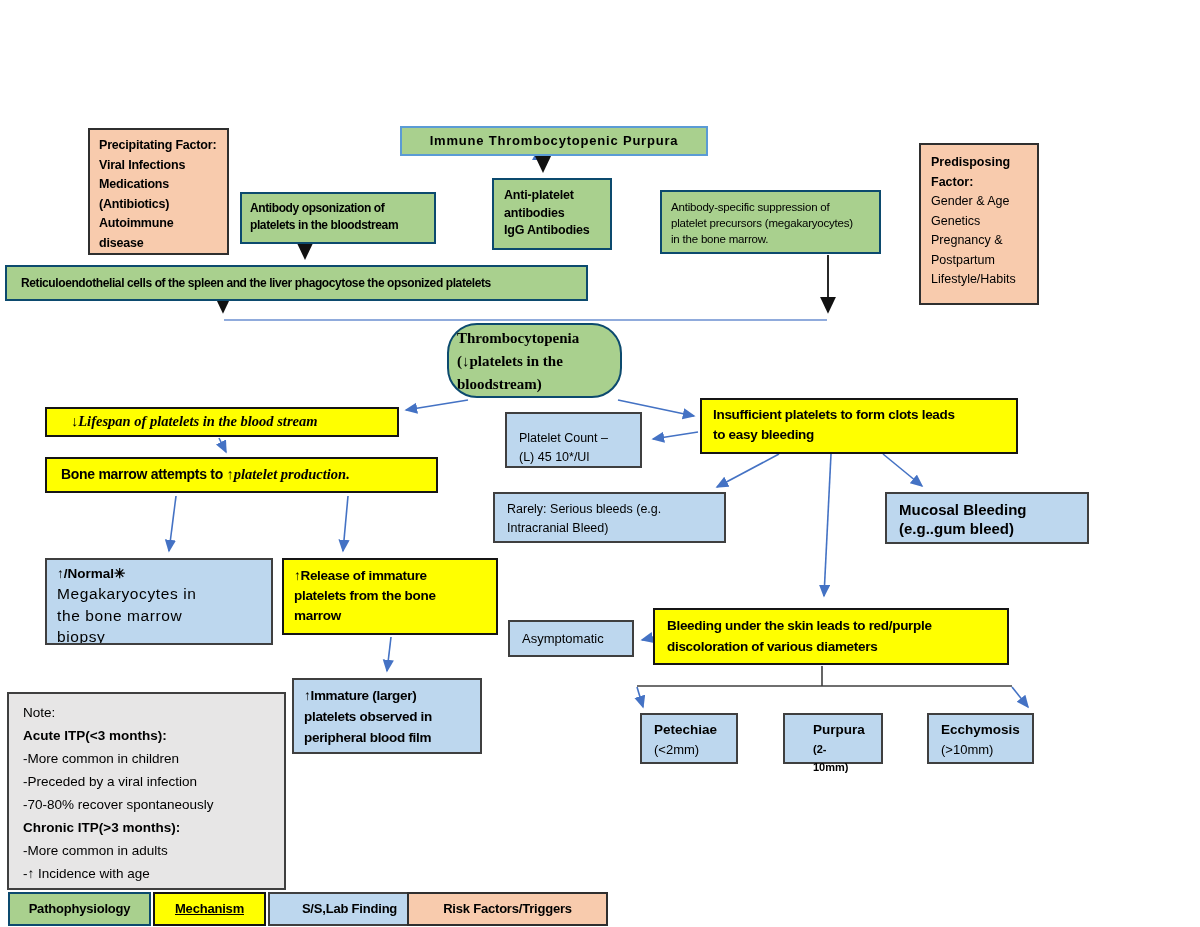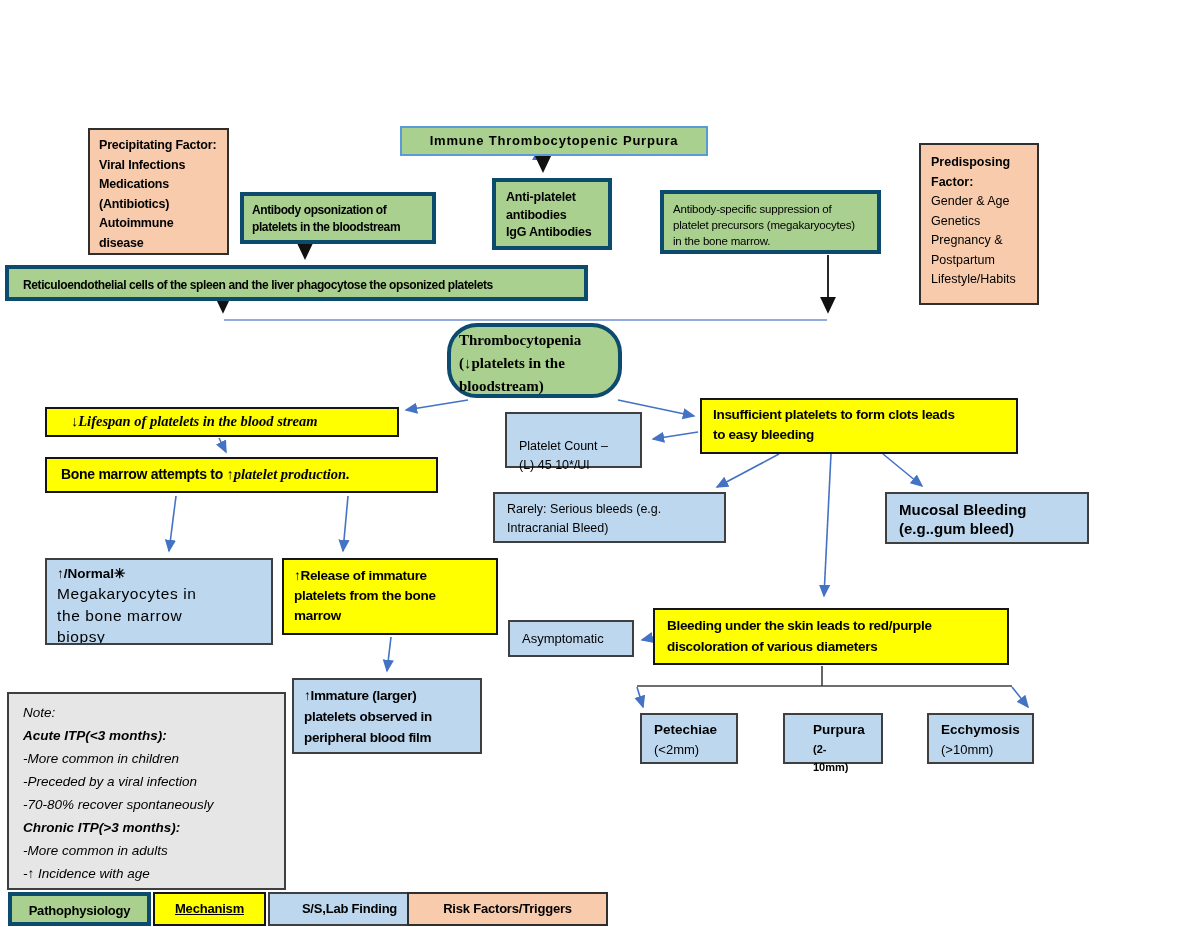--- a/index.html
+++ b/index.html
@@ -1,23 +1,23 @@
 <!DOCTYPE html>
 <html><head>
 <meta charset="utf-8">
 <style>
   html,body{margin:0;padding:0;background:#fff;}
   #canvas{position:relative;width:1200px;height:927px;background:#ffffff;overflow:hidden;
           font-family:"Liberation Sans",sans-serif;color:#000;}
   .box{position:absolute;box-sizing:border-box;}
-  .green{background:#a9d08e;border:4px solid #0c4a6e;}
+  .green{background:#a9d08e;border:2px solid #0c4a6e;}
   .yellow{background:#ffff00;border:2px solid #151515;}
   .blue{background:#bdd7ee;border:2px solid #3f3f3f;}
   .peach{background:#f8cbad;border:2px solid #2f2f2f;}
-  .gray{background:#e7e6e6;border:2px solid #3f3f3f;font-style:italic;}
+  .gray{background:#e7e6e6;border:2px solid #3f3f3f;}
   .pre{white-space:pre-line;}
   .b{font-weight:bold;}
   .cond{letter-spacing:-0.3px;}
   .serif{font-family:"Liberation Serif",serif;}
   svg.overlay{position:absolute;left:0;top:0;pointer-events:none;}
   .legend-cell{position:absolute;box-sizing:border-box;text-align:center;
                font-weight:bold;font-size:13px;line-height:30px;letter-spacing:-0.2px;}
   .u{text-decoration:underline;}
 </style>
 </head>
@@ -111,21 +111,21 @@
 bloodstream)</div>
 
   <div class="box yellow serif" style="left:45px;top:407px;width:354px;height:30px;padding-left:24px;
        font-size:14.5px;line-height:25px;font-weight:bold;font-style:italic;">↓Lifespan of platelets in the blood stream</div>
 
   <div class="box yellow" style="left:45px;top:457px;width:393px;height:36px;padding-left:14px;
        font-size:14px;line-height:31px;">
     <span class="b cond">Bone marrow attempts to </span><span class="b serif" style="font-style:italic;font-size:14.5px;">↑platelet production.</span>
   </div>
 
-  <div class="box blue pre" style="left:505px;top:412px;width:137px;height:56px;padding:23px 12px;
+  <div class="box blue pre" style="left:505px;top:412px;width:137px;height:56px;padding:15px 12px;
        font-size:12.5px;line-height:19px;">Platelet Count –
 (L) 45 10*/Ul</div>
 
   <div class="box yellow pre b cond" style="left:700px;top:398px;width:318px;height:56px;padding:5px 11px;
        font-size:13.5px;line-height:20px;">Insufficient platelets to form clots leads
 to easy bleeding</div>
 
   <div class="box blue pre" style="left:493px;top:492px;width:233px;height:51px;padding:6px 12px;
        font-size:12.5px;line-height:19px;">Rarely: Serious bleeds (e.g.
 Intracranial Bleed)</div>

